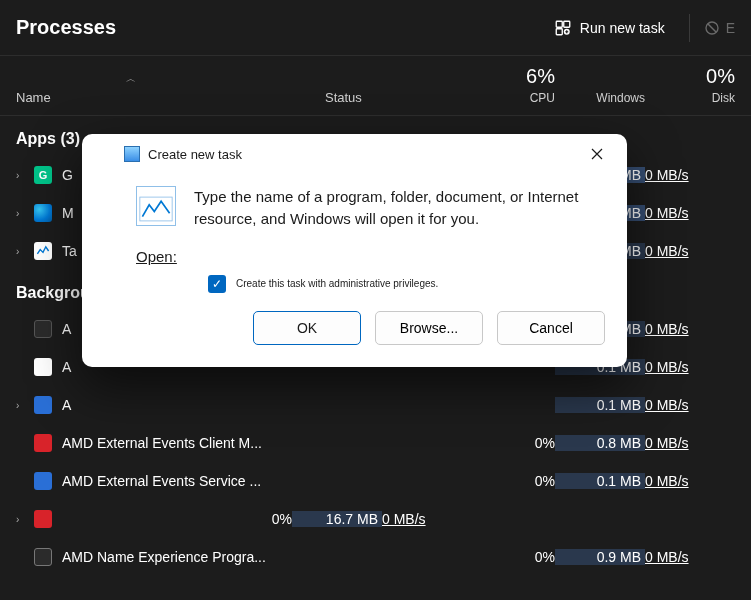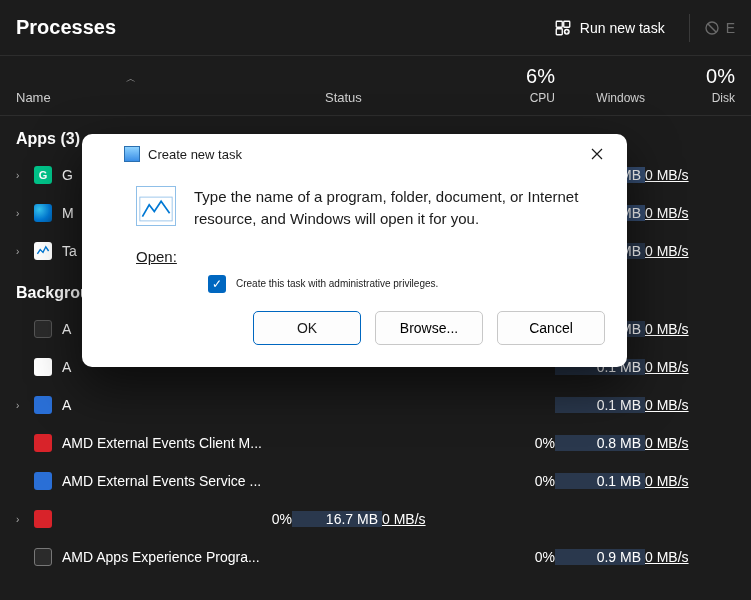--- a/index.html
+++ b/index.html
@@ -198,21 +198,21 @@
     <span class="chev">›</span>
     <span class="icon ic-red"></span>
     <span class="status"></span>
     <span class="cpu">0%</span>
     <span class="mem bg">16.7 MB</span>
     <span class="disk">0 MB/s</span>
   </div>
   <div class="proc-row">
     <span class="chev"></span>
     <span class="icon ic-cal"></span>
-    <span class="name">AMD Apps Experience Progra...</span>
+    <span class="name">AMD Name Experience Progra...</span>
     <span class="status"></span>
     <span class="cpu">0%</span>
     <span class="mem bg">0.9 MB</span>
     <span class="disk">0 MB/s</span>
   </div>
 </div>
 
 <div class="dialog">
   <div class="dialog-titlebar">
     <span class="tb-icon"></span>

